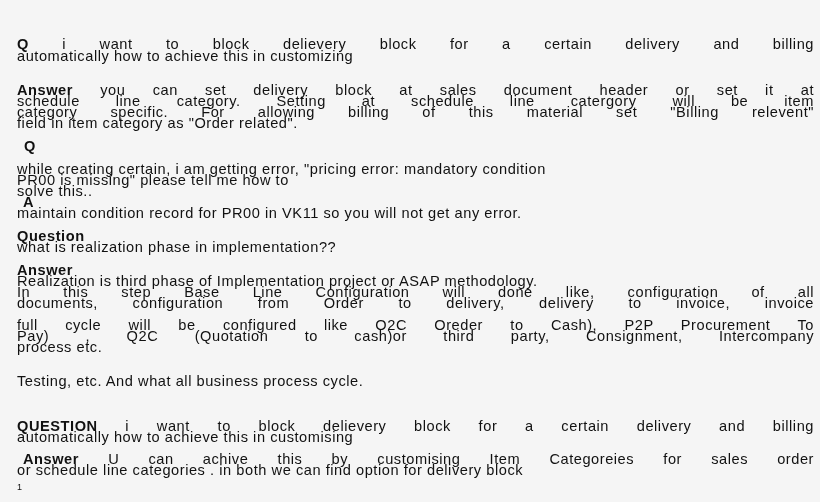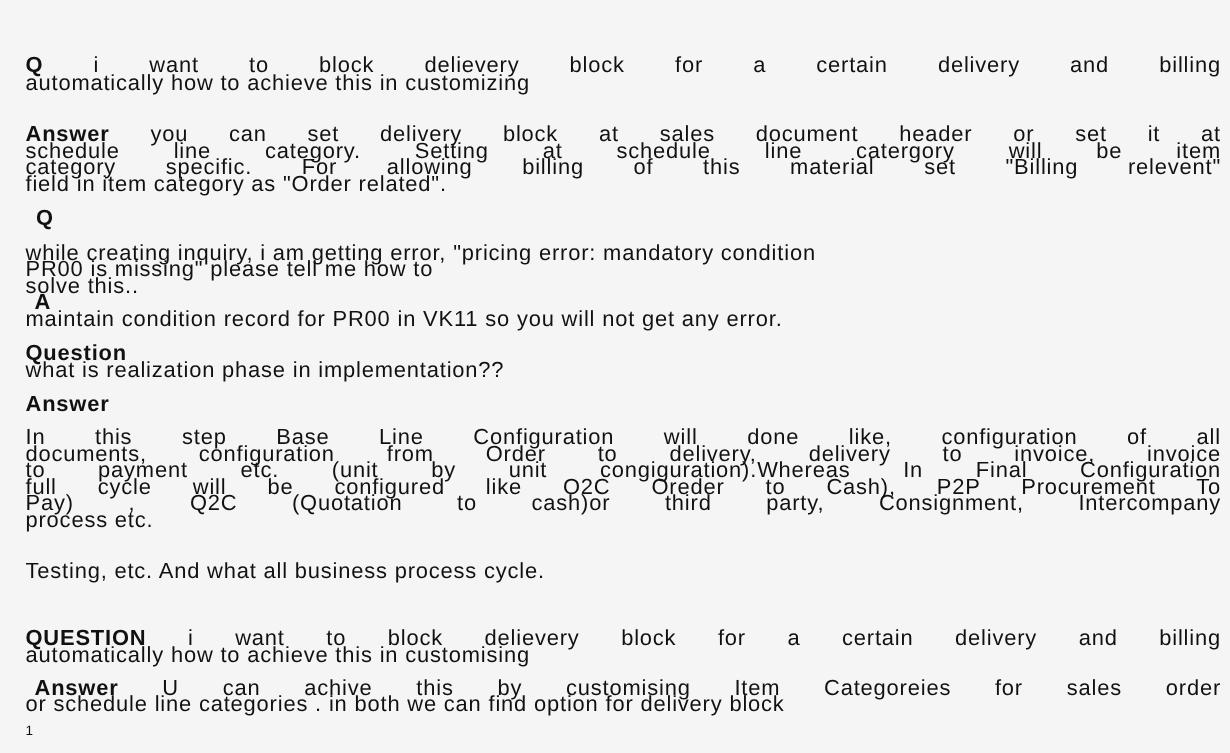--- a/index.html
+++ b/index.html
@@ -28,34 +28,34 @@
 
   <div class="line just" style="top:38px"><span class="b">Q</span> <span>i want to block delievery block for a certain delivery and billing</span></div>
   <div class="line just" style="top:84px"><span class="b">Answer</span> <span>you can set delivery block at sales document header or set it at</span></div>
 
   <div class="line" style="top:50px">automatically how to achieve this in customizing</div>
   <div class="line just" style="top:95px">schedule line category. Setting at schedule line catergory will be item</div>
   <div class="line just" style="top:106px">category specific. For allowing billing of this material set "Billing relevent"</div>
   <div class="line" style="top:117px">field in item category as "Order related".</div>
 
   <div class="line b" style="top:140px; left:19px">Q</div>
-  <div class="line" style="top:163px">while creating inquiry, i am getting error, "pricing error: mandatory condition</div>
+  <div class="line" style="top:163px">while creating certain, i am getting error, "pricing error: mandatory condition</div>
   <div class="line" style="top:174px">PR00 is missing" please tell me how to</div>
   <div class="line" style="top:185px">solve this..</div>
 
   <div class="line b" style="top:196px; left:18px">A</div>
   <div class="line" style="top:207px">maintain condition record for PR00 in VK11 so you will not get any error.</div>
 
   <div class="line b" style="top:230px">Question</div>
   <div class="line" style="top:241px">what is realization phase in implementation??</div>
 
   <div class="line b" style="top:264px">Answer</div>
+  <div class="line" style="top:275px">Realization is third phase of Implementation project or ASAP methodology.</div>
   <div class="line just" style="top:297px">documents, configuration from Order to delivery, delivery to invoice, invoice</div>
   <div class="line just" style="top:286px">In this step Base Line Configuration will done like, configuration of all</div>
-  <div class="line just" style="top:308px">to payment etc. (unit by unit congiguration).Whereas In Final Configuration</div>
   <div class="line just" style="top:319px">full cycle will be configured like O2C Oreder to Cash), P2P Procurement To</div>
   <div class="line just" style="top:330px">Pay) , Q2C (Quotation to cash)or third party, Consignment, Intercompany</div>
   <div class="line" style="top:341px">process etc.</div>
 
   <div class="line" style="top:375px">Testing, etc. And what all business process cycle.</div>
 
 
   <div class="line just" style="top:420px"><span class="b">QUESTION</span> <span>i want to block delievery block for a certain delivery and billing</span></div>
   <div class="line" style="top:431px">automatically how to achieve this in customising</div>
 

